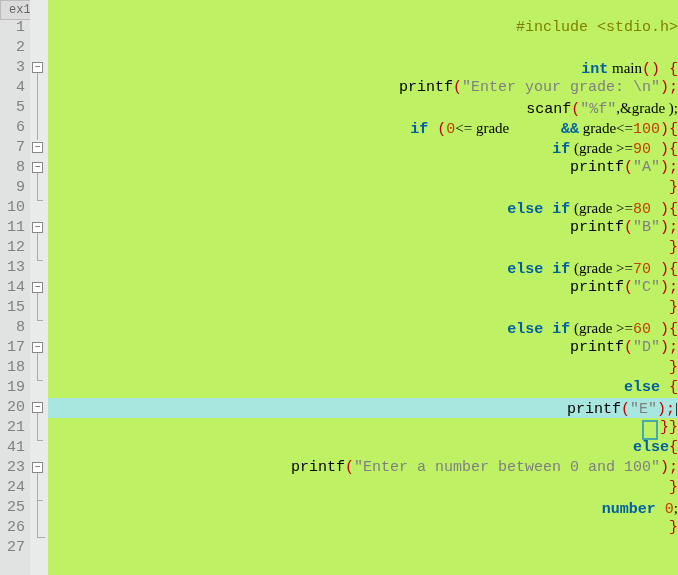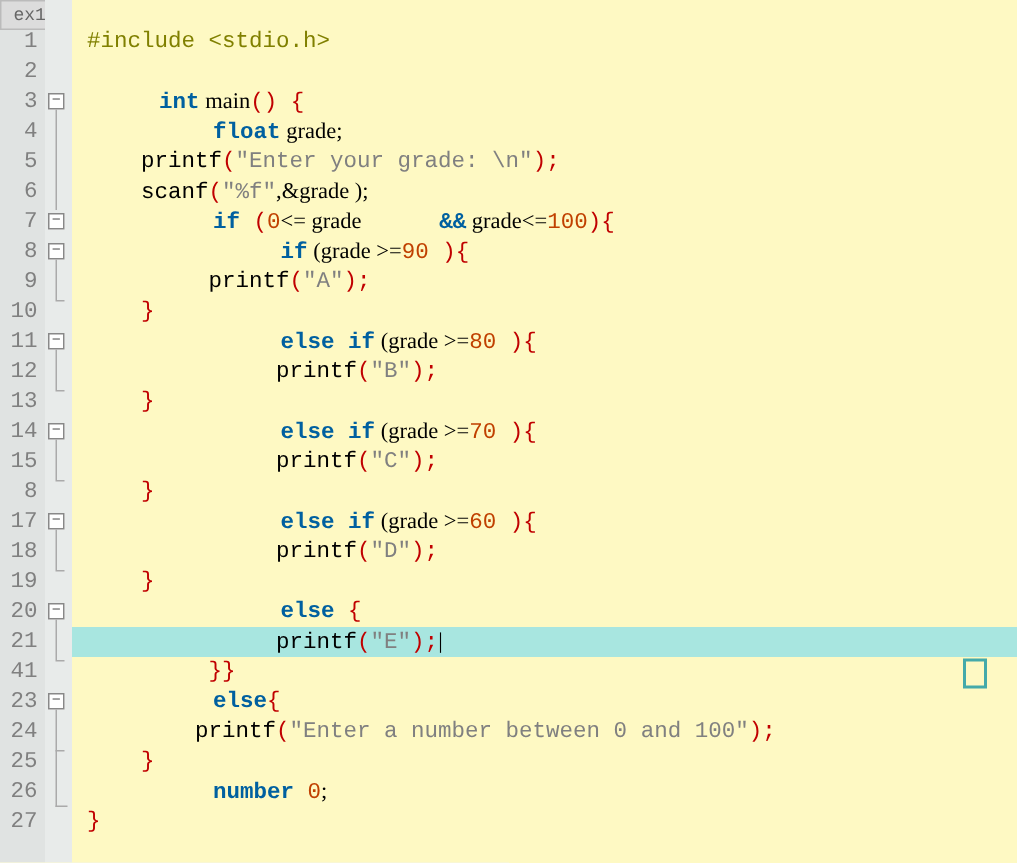--- a/index.html
+++ b/index.html
@@ -73,21 +73,22 @@
       left: 7px;
       width: 8px;
       height: 8px;
       border-left: 1px solid #aaa;
       border-bottom: 1px solid #aaa;
     }
     .code-area {
       flex: 1;
       padding-top: 18px;
       position: relative;
-      background: #fef9c3;
+      background: #bef264;
+      text-align: right;
     }
     .line {
       height: 20px;
       line-height: 20px;
       white-space: pre;
       padding-left: 10px;
       position: relative;
     }
     .hl {
       background: #a8e6e0;
@@ -171,21 +172,20 @@
   <div class="fold-line" style="top:473px;height:27px"></div>
   <div class="fold-tick" style="top:500px"></div>
   <div class="fold-line" style="top:500px;height:30px"></div>
   <div class="fold-corner" style="top:530px"></div>
 </div>
 
 <div class="code-area">
   <div class="line"><span class="pp">#include </span><span class="pp">&lt;stdio.h&gt;</span></div>
   <div class="line"></div>
   <div class="line"><span class="kw">int</span><span class="plain"> main</span><span class="paren">() </span><span class="brace">{</span></div>
-  <div class="line">    <span class="kw">float</span><span class="plain"> grade;</span></div>
   <div class="line">    <span class="fn">printf</span><span class="paren">(</span><span class="str">"Enter your grade: \n"</span><span class="paren">);</span></div>
   <div class="line">    <span class="fn">scanf</span><span class="paren">(</span><span class="str">"%f"</span><span class="plain">,&amp;grade );</span></div>
   <div class="line">    <span class="kw">if</span><span class="paren"> (</span><span class="num">0</span><span class="plain">&lt;= grade </span><span class="kw">&amp;&amp;</span><span class="plain"> grade&lt;=</span><span class="num">100</span><span class="brace">){</span></div>
   <div class="line">         <span class="kw">if</span><span class="plain"> (grade &gt;=</span><span class="num">90</span><span class="brace"> ){</span></div>
   <div class="line">         <span class="fn">printf</span><span class="paren">(</span><span class="str">"A"</span><span class="paren">);</span></div>
   <div class="line">    <span class="brace">}</span></div>
   <div class="line">         <span class="kw">else if</span><span class="plain"> (grade &gt;=</span><span class="num">80</span><span class="brace"> ){</span></div>
   <div class="line">              <span class="fn">printf</span><span class="paren">(</span><span class="str">"B"</span><span class="paren">);</span></div>
   <div class="line">    <span class="brace">}</span></div>
   <div class="line">         <span class="kw">else if</span><span class="plain"> (grade &gt;=</span><span class="num">70</span><span class="brace"> ){</span></div>

